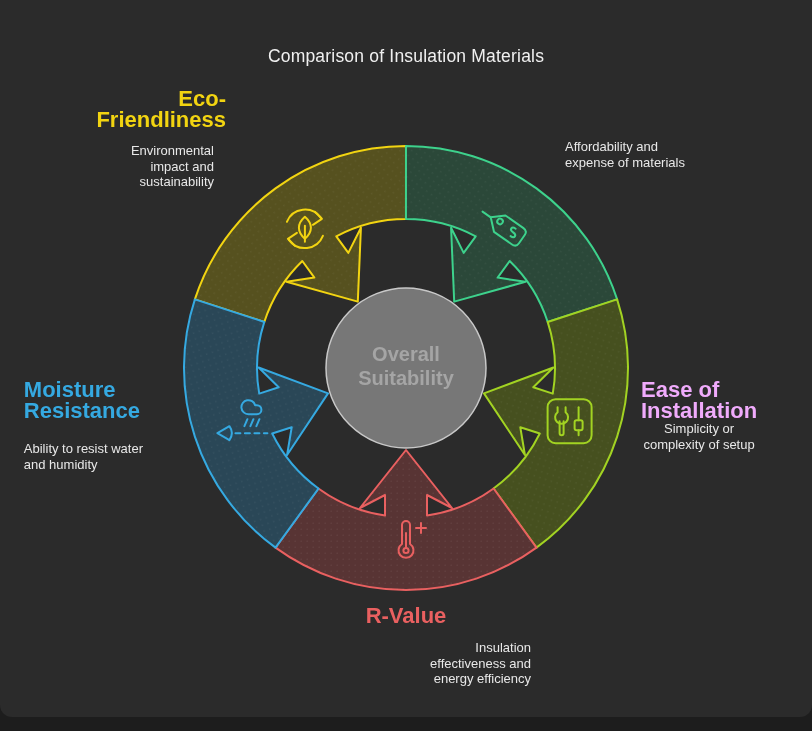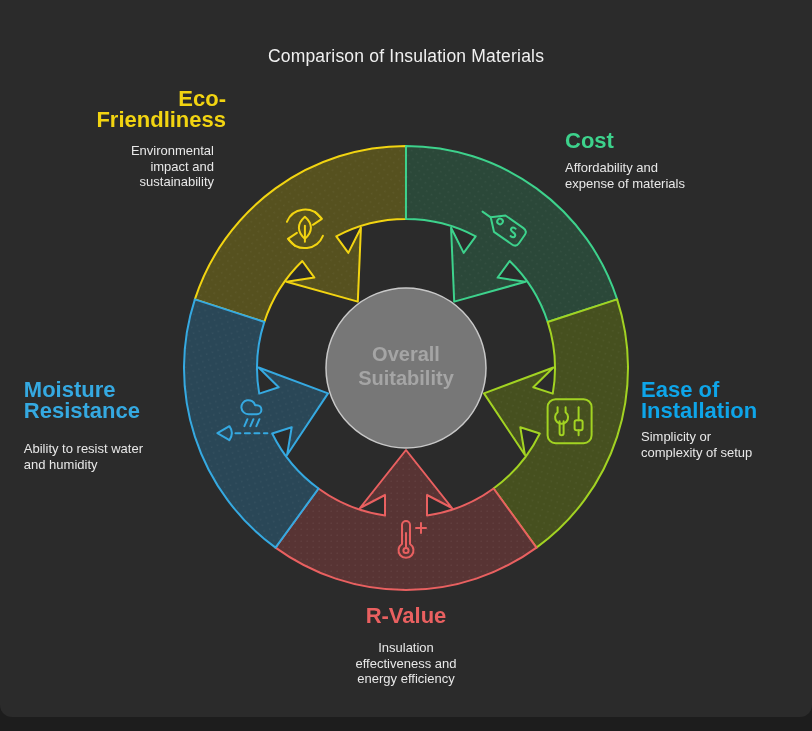--- a/index.html
+++ b/index.html
@@ -11,25 +11,25 @@
   .page-title{position:absolute;top:46px;left:0;width:812px;text-align:center;
         color:#f0f0f0;font-size:17.5px;letter-spacing:.2px;}
   .crit{position:absolute;}
   .crit .nm{font-weight:bold;font-size:22px;line-height:21px;white-space:pre-line;}
   .crit .ds{font-size:13px;line-height:15.5px;color:#e8e8e8;white-space:pre-line;}
   #crit-eco{top:88px;right:586px;text-align:right;}
   #crit-eco .ds{margin-top:13px;margin-right:12px;}
   #crit-cost{top:130px;left:565px;}
   #crit-cost .ds{margin-top:9px;}
   #crit-ease{top:379px;left:641px;}
-  #crit-ease .ds{margin-top:8px;}
+  #crit-ease .ds{text-align:center;}
   #crit-moisture{top:379px;right:672px;text-align:left;}
   #crit-moisture .ds{margin-top:20px;margin-right:-32px;}
   #crit-rvalue{top:597px;left:281px;width:250px;text-align:center;}
-  #crit-rvalue .ds{margin-top:14px;}
+  #crit-rvalue .ds{margin-top:14px;text-align:right;}
   .center-label{font-weight:bold;font-size:20px;}
 </style>
 </head>
 <body>
 
 <div id="stage">
   <div id="card">
 
     <div class="page-title">Comparison of Insulation Materials</div>
 
@@ -100,27 +100,26 @@
 
     <div class="crit" id="crit-eco">
       <div class="nm" style="color: rgb(242, 212, 17);">Eco-
 Friendliness</div>
       <div class="ds">Environmental
 impact and
 sustainability</div>
     </div>
 
     <div class="crit" id="crit-cost">
-      <div class="nm" style="color: rgb(61, 210, 140);">Cost</div>
       <div class="ds">Affordability and
 expense of materials</div>
     </div>
 
     <div class="crit" id="crit-ease">
-      <div class="nm" style="color: #0ea5e9;">Ease of
+      <div class="nm" style="color: #f0abfc;">Ease of
 Installation</div>
       <div class="ds">Simplicity or
 complexity of setup</div>
     </div>
 
     <div class="crit" id="crit-rvalue">
       <div class="nm" style="color: rgb(233, 96, 96); margin-top: 8px;">R-Value</div>
       <div class="ds">Insulation
 effectiveness and
 energy efficiency</div>

